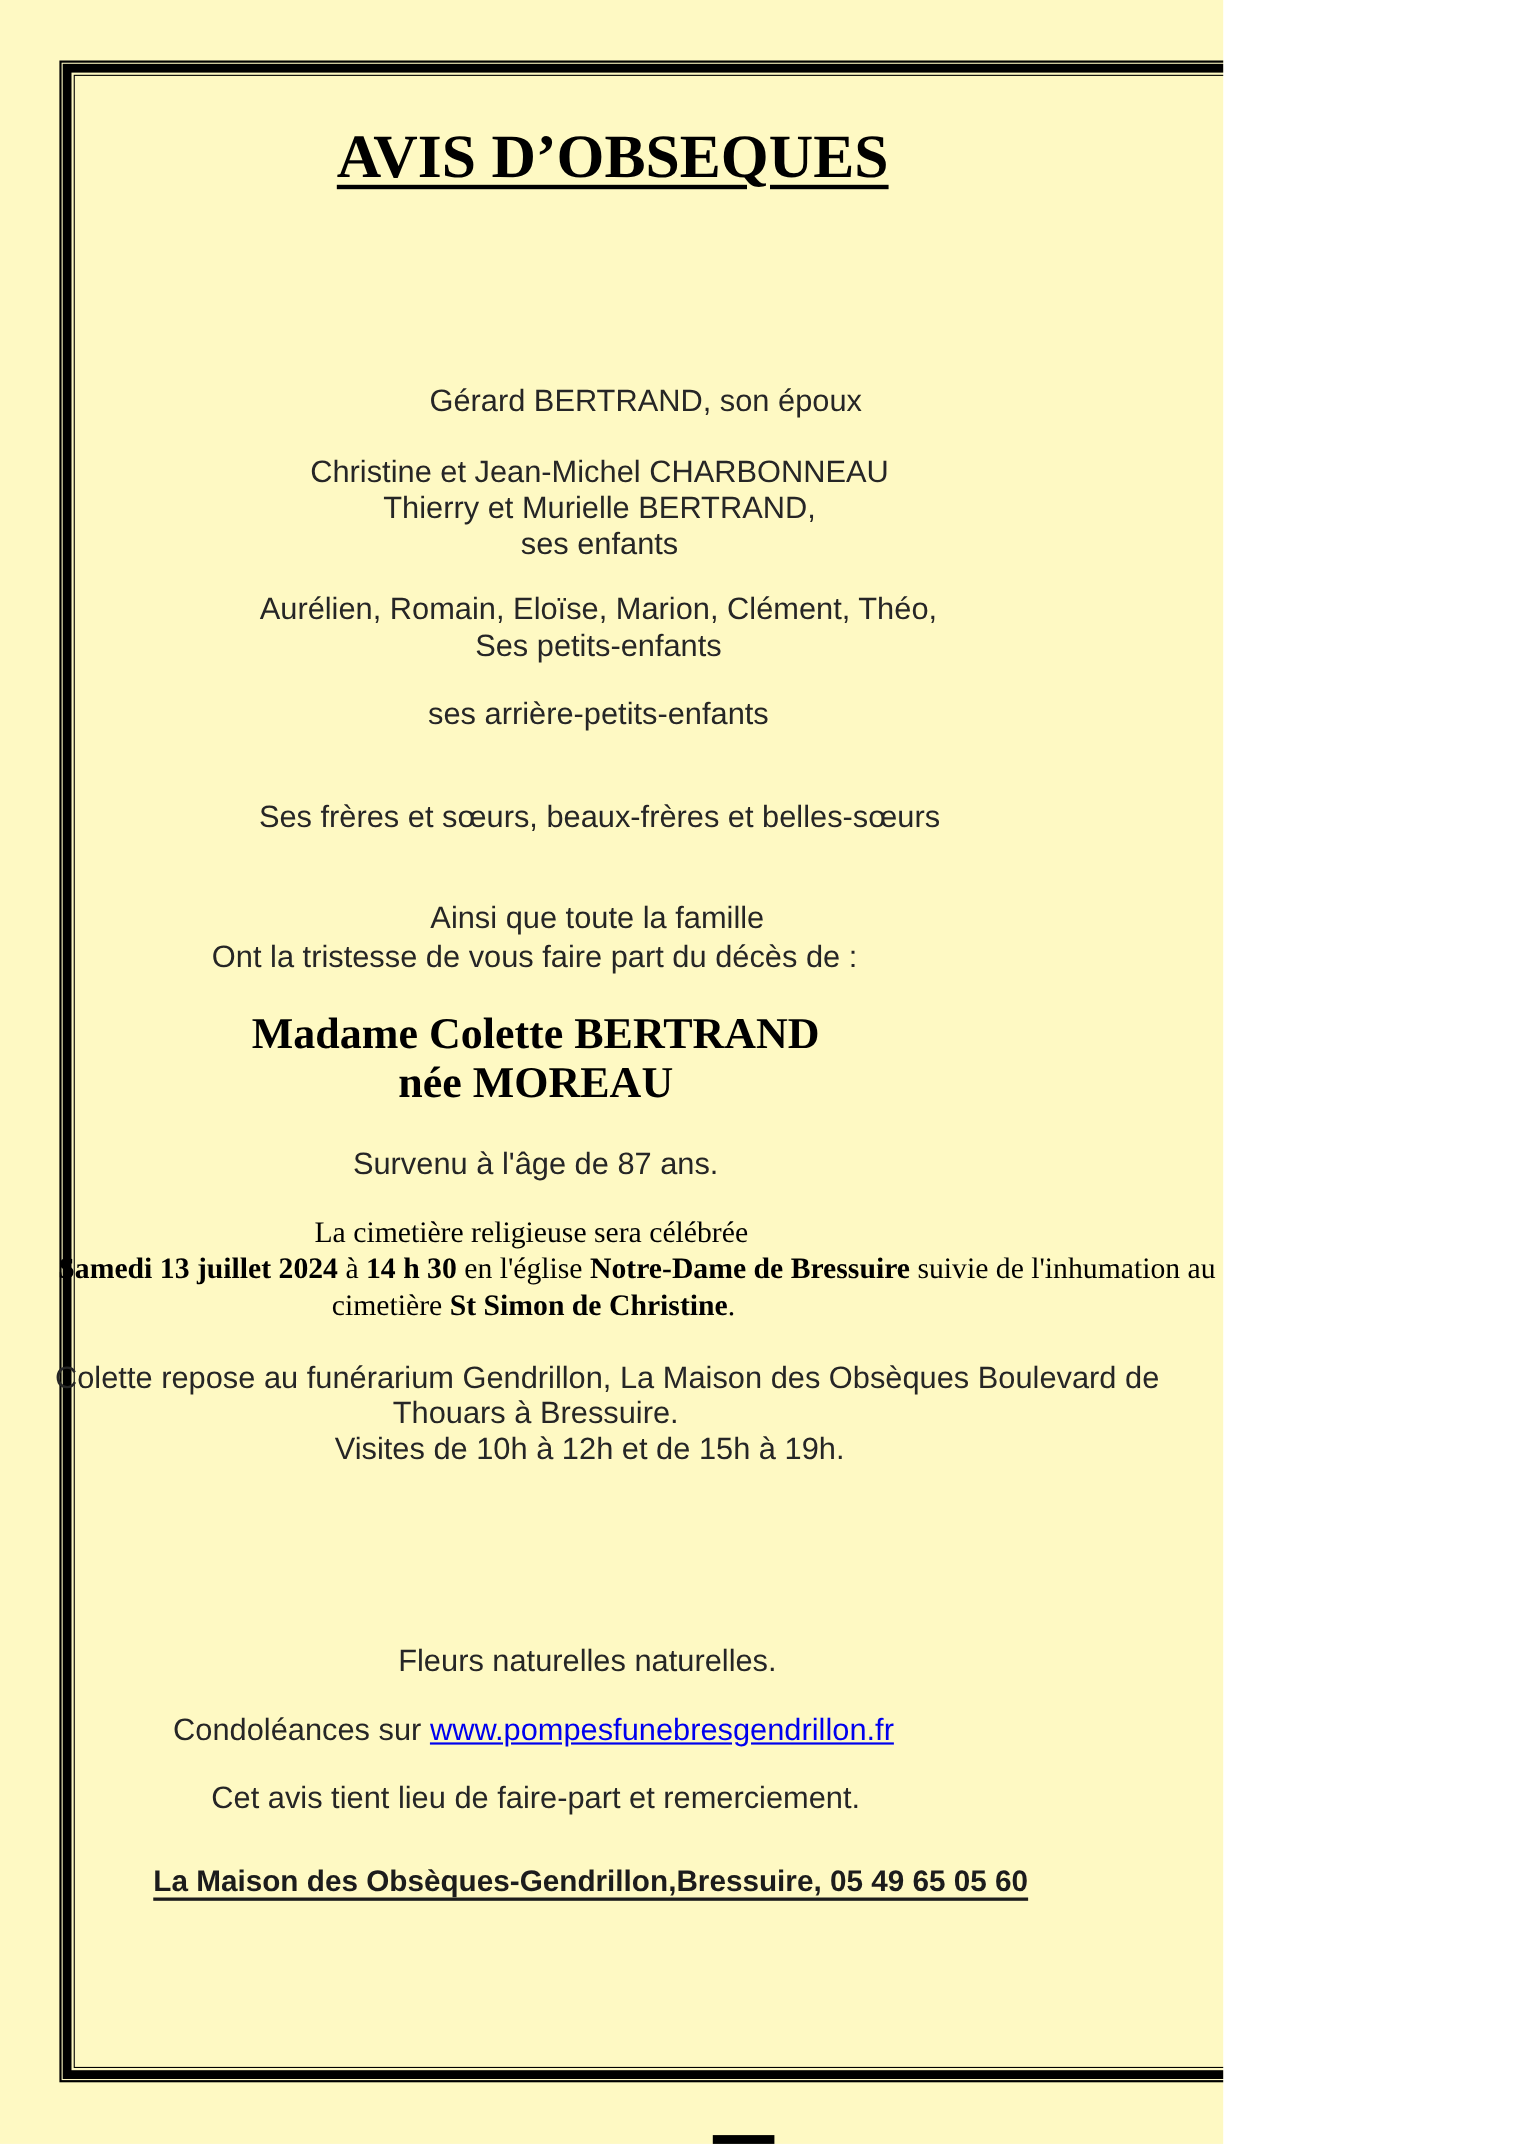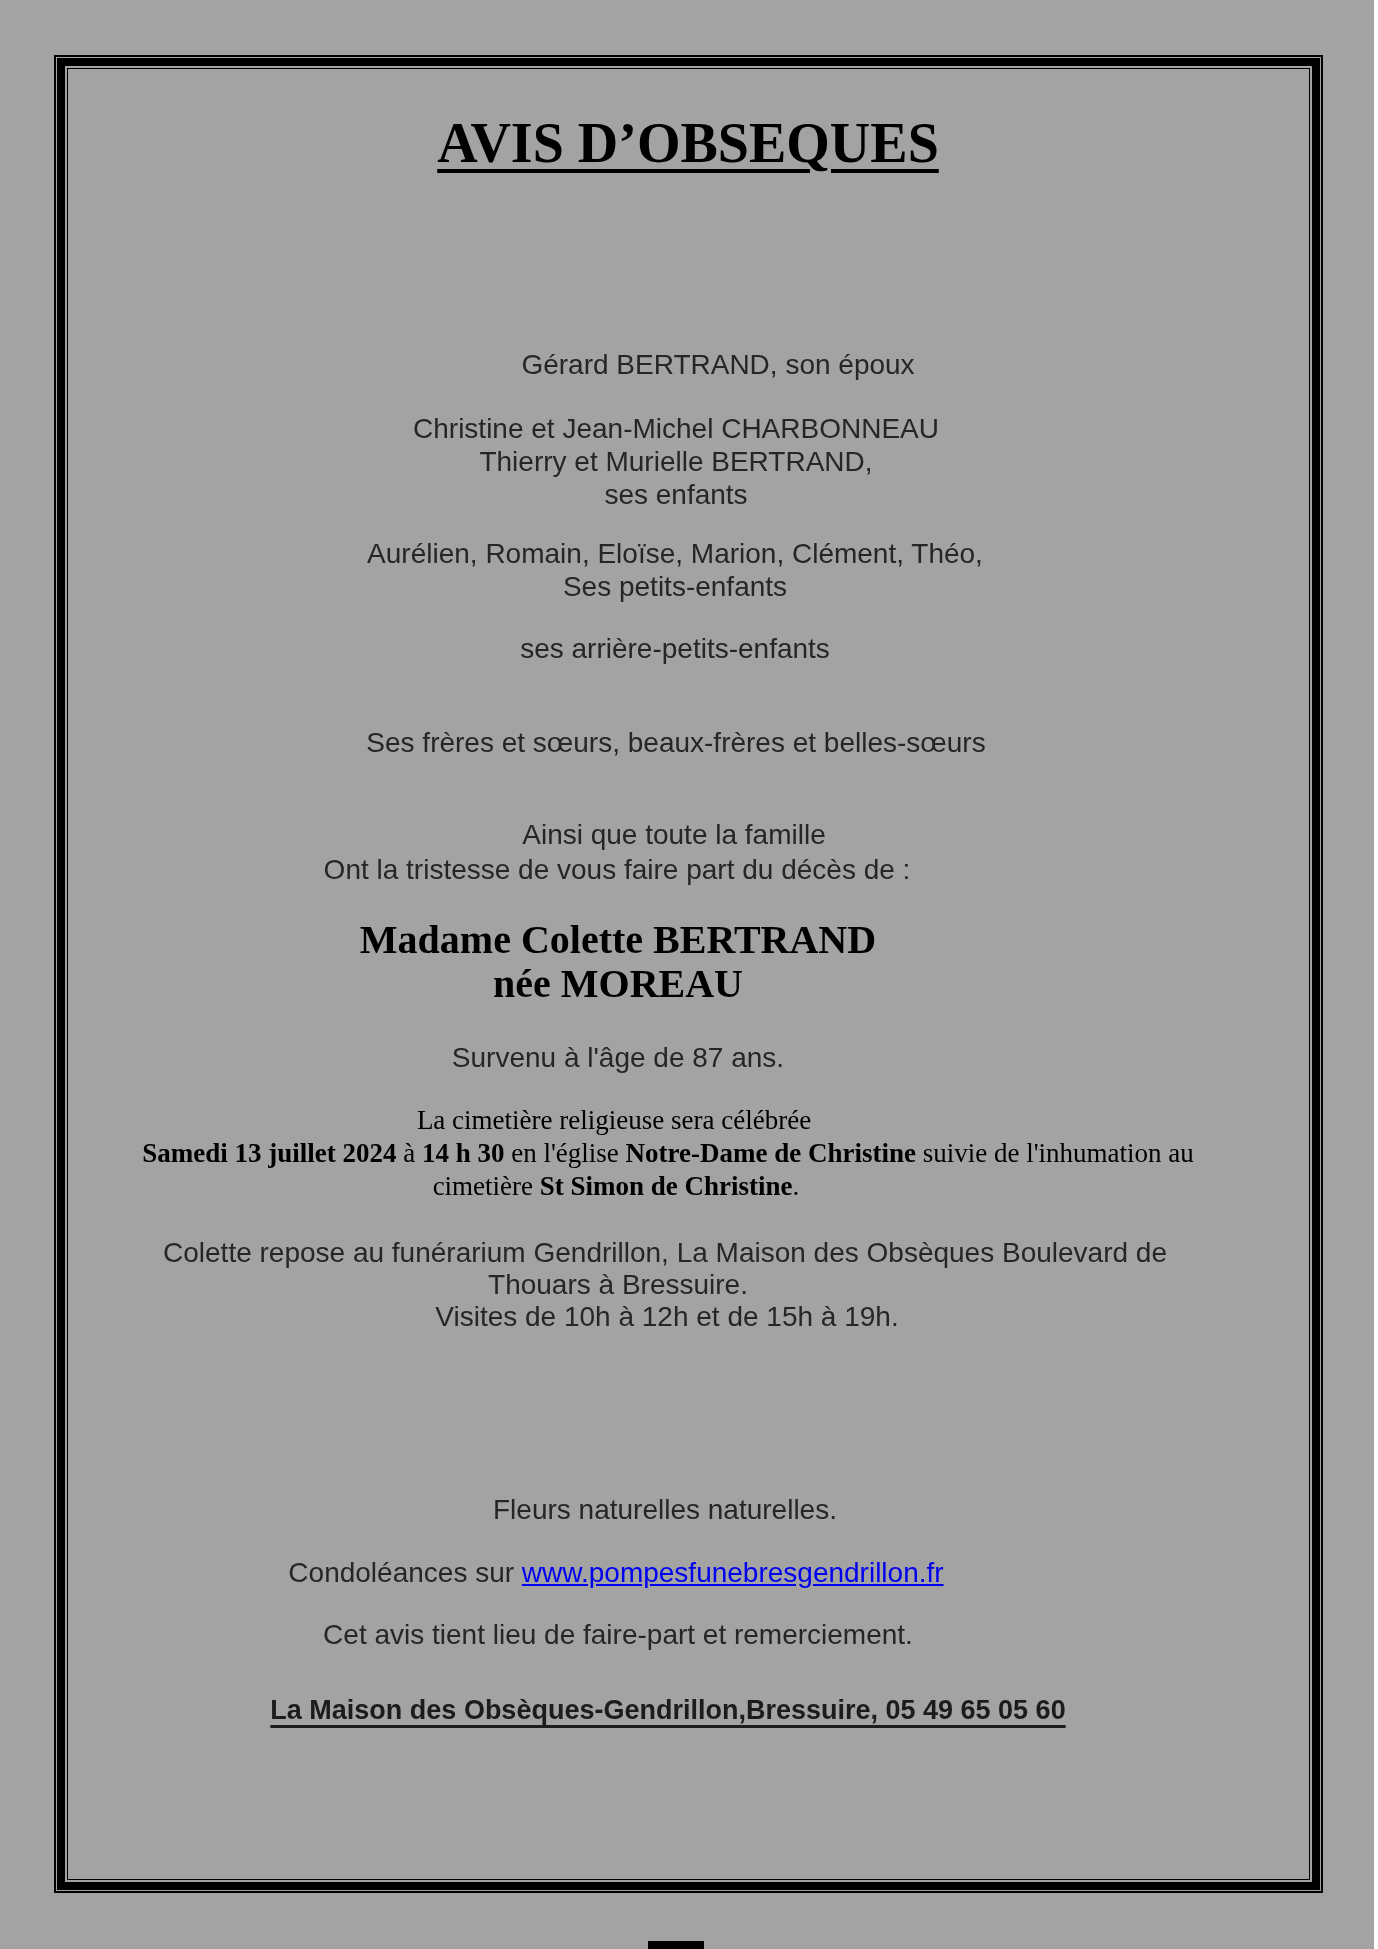--- a/index.html
+++ b/index.html
@@ -1,19 +1,19 @@
 <!DOCTYPE html>
 <html><head>
 <meta charset="utf-8">
 <style>
   html,body { margin:0; padding:0; background:#ffffff; }
   .page {
     position:relative;
-    width:1374px; height:1949px;
-    background:#a3a3a3;
+    width:1112px; height:1949px;
+    background:#fef9c3;
     font-family:"Liberation Sans", sans-serif;
     color:#262626;
     overflow:hidden;
   }
   
   .frame-outer {
     position:absolute; left:54px; top:55px;
     width:1269px; height:1838px;
     border:2px solid #000; padding:1px;
     box-sizing:border-box;
@@ -106,21 +106,21 @@
     <div class="line" style="--dx:-69px;">Madame Colette BERTRAND</div>
     <div class="line" style="--dx:-69px;">née MOREAU</div>
   </div>
 
   <div class="blk sans" style="top:1042px;">
     <div class="line" style="--dx:-69px;">Survenu à l'âge de 87 ans.</div>
   </div>
 
   <div class="blk serif" style="top:1104px;">
     <div class="line" style="--dx:-73px;">La cimetière religieuse sera célébrée</div>
-    <div class="line" style="--dx:-19px;"><span class="b">Samedi 13 juillet 2024</span><span> à </span><span class="b">14 h 30</span><span> en l'église </span><span class="b">Notre-Dame de Christine</span><span> suivie de l'inhumation au</span></div>
+    <div class="line" style="--dx:-19px;"><span class="b">Samedi 13 juillet 2024</span><span> à </span><span class="b">14 h 30</span><span> en l'église </span><span class="b">Notre-Dame de Bressuire</span><span> suivie de l'inhumation au</span></div>
     <div class="line" style="--dx:-71px;"><span>cimetière </span><span class="b">St Simon de Christine</span><span>.</span></div>
   </div>
 
   <div class="blk sans" style="top:1237px;">
     <div class="line" style="--dx:-22px;">Colette repose au funérarium Gendrillon, La Maison des Obsèques Boulevard de</div>
     <div class="line" style="--dx:-69px;">Thouars à Bressuire.</div>
     <div class="line" style="--dx:-20px;">Visites de 10h à 12h et de 15h à 19h.</div>
   </div>
 
 

